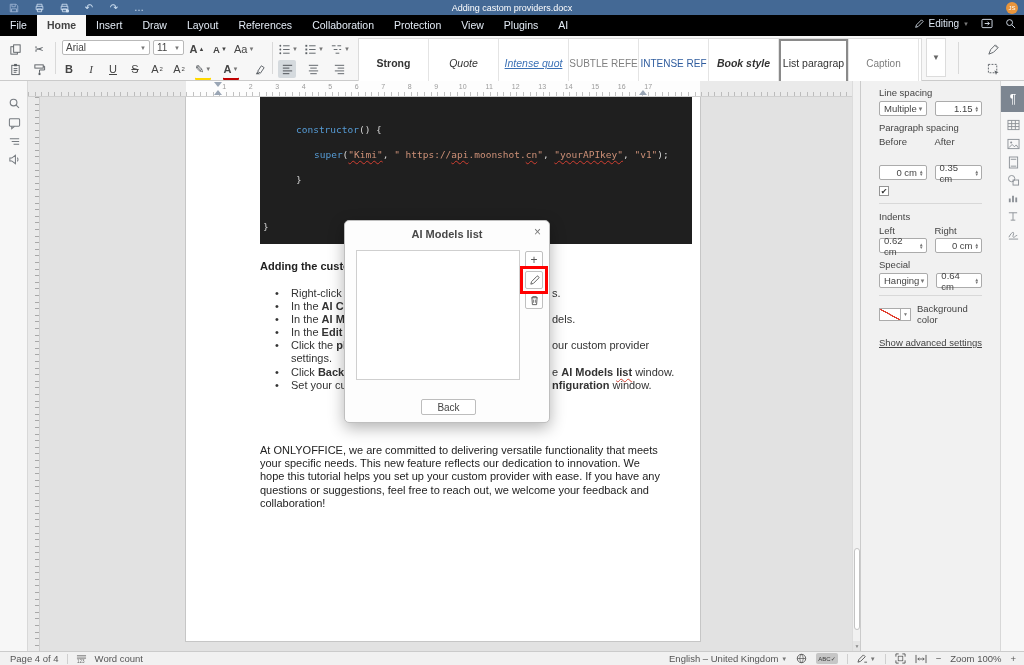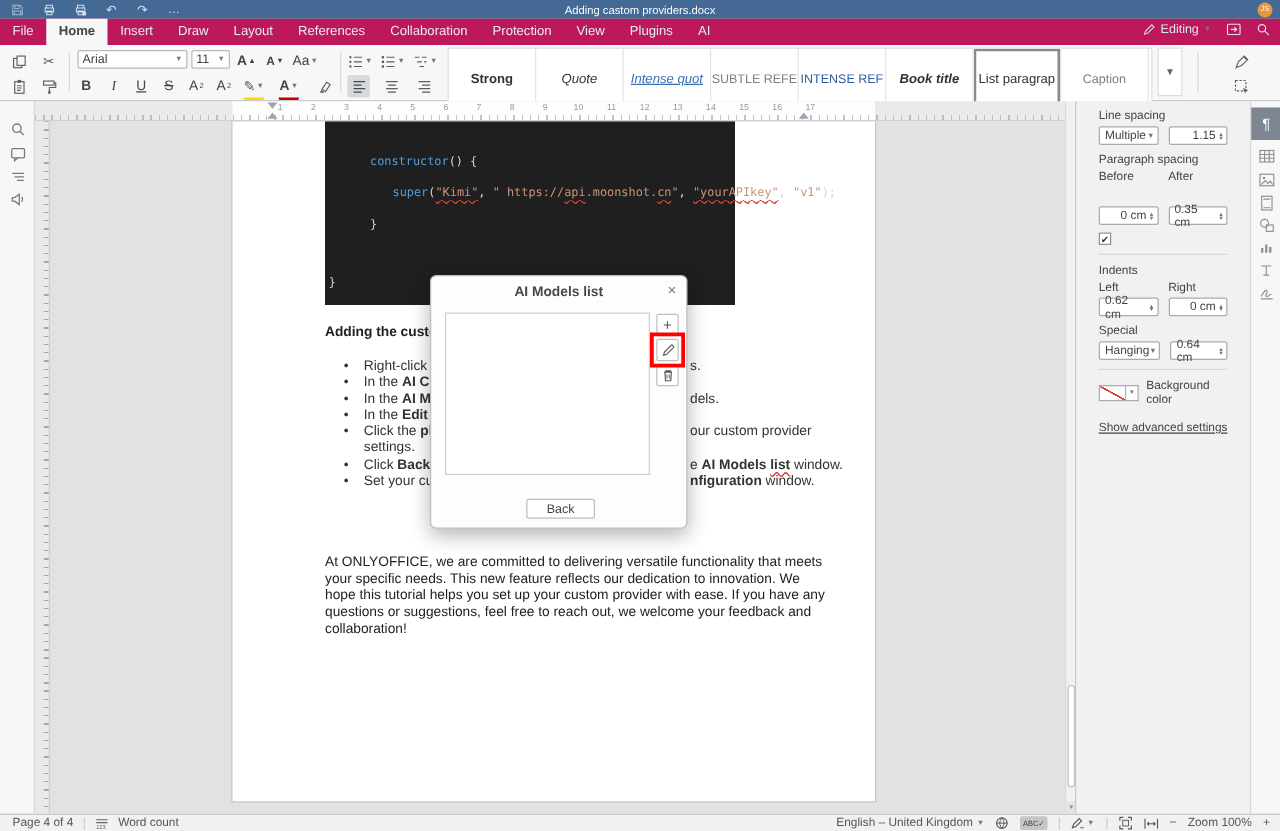--- a/index.html
+++ b/index.html
@@ -8,21 +8,21 @@
   .abs { position:absolute; }
 
   
   .titlebar { left:0; top:0; width:1024px; height:15px; background:#446995; display:flex; align-items:center; }
   .tb-quick { display:flex; gap:13px; margin-left:8px; color:#cfe0f2; }
   .tb-quick .qicon { width:12px; height:11px; display:inline-flex; align-items:center; justify-content:center; font-size:10px; }
   .doc-title { position:absolute; left:0; right:0; text-align:center; color:#ffffff; font-size:9px; pointer-events:none; }
   .avatar { position:absolute; right:6px; top:2px; width:12px; height:12px; border-radius:50%; background:#e8953c; color:#fff; font-size:6px; display:flex; align-items:center; justify-content:center; }
 
   
-  .tabbar { left:0; top:15px; width:1024px; height:21px; background:#be185d; display:flex; align-items:flex-end; }
+  .tabbar { left:0; top:15px; width:1024px; height:21px; background:#000000; display:flex; align-items:flex-end; }
   .tab { color:#e3ebf5; font-size:10.5px; padding:4px 10px 5px; cursor:default; }
   .tab.active { background:#f7f7f7; color:#444; font-weight:bold; }
   .tabbar-right { position:absolute; right:8px; top:18px; display:flex; align-items:center; gap:12px; color:#dce6f2; font-size:10px; }
   .editing-ctl { display:flex; align-items:center; gap:4px; }
 
   
   .toolbar { left:0; top:36px; width:1024px; height:45px; background:#f7f7f7; border-bottom:1px solid #cbcbcb; }
   .tbtn { position:absolute; height:18px; min-width:18px; display:flex; align-items:center; justify-content:center; gap:1px; border-radius:2px; color:#444; font-size:11px; }
   .tbtn.on { background:#d5dade; }
   .caret { font-size:6px; color:#777; line-height:1; }
@@ -60,21 +60,21 @@
             background-image:repeating-linear-gradient(180deg,#a8a8a8 0 1px,transparent 1px 6.6px); background-size:4px 100%; background-repeat:no-repeat; background-position:7px 0; }
 
   
   .liconbar { left:0; top:81px; width:28px; height:570px; background:#f7f7f7; border-right:1px solid #d8d8d8; }
   .licon { position:absolute; left:6px; width:16px; height:16px; color:#767b80; display:flex; align-items:center; justify-content:center; }
 
   
   .canvas { left:40px; top:97px; width:812px; height:554px; background:#e2e2e2; overflow:hidden; }
   .page { position:absolute; left:146px; top:0; width:514px; height:544px; background:#fff; box-shadow:0 0 0 1px #c6c6c6; }
 
-  .codeblock { position:absolute; left:74px; top:0; width:328px; height:147px; background:#1f1f1f; font-family:"DejaVu Sans Mono", monospace; font-size:9.5px; color:#d4d4d4; }
+  .codeblock { position:absolute; left:74px; top:0; width:432px; height:147px; background:#1f1f1f; font-family:"DejaVu Sans Mono", monospace; font-size:9.5px; color:#d4d4d4; }
   .cline { position:absolute; white-space:pre; }
   .kw { color:#569cd6; }
   .str { color:#ce9178; }
   .sq { text-decoration:underline wavy #d23f31 1px; text-underline-offset:2px; }
 
   .doc-heading { position:absolute; left:74px; top:163px; font-weight:bold; color:#222; white-space:nowrap; }
   .bl { position:absolute; left:74px; width:440px; height:13px; white-space:nowrap; }
   .bl .dot { position:absolute; left:15px; top:0; }
   .bl .lt { position:absolute; left:31px; top:0; }
   .bl .rt { position:absolute; left:292px; top:0; }
@@ -335,21 +335,21 @@
       </svg>
       <span class="caret">▼</span>
     </span>
 
   <div class="gallery">
     <div class="gcell g-strong">Strong</div>
     <div class="gcell g-quote">Quote</div>
     <div class="gcell g-intquote">Intense quot</div>
     <div class="gcell g-subtle">SUBTLE REFE</div>
     <div class="gcell g-intref">INTENSE REF</div>
-    <div class="gcell g-book">Book title</div>
+    <div class="gcell g-book">Book style</div>
     <div class="gcell g-sel">List paragrap</div>
     <div class="gcell g-caption">Caption</div>
   </div>
   <div class="gal-more">▼</div>
   <div class="vsep" style="left:958px"></div>
   <span class="tbtn" style="left:984px;top:4px">
       <svg width="13" height="13" viewBox="0 0 14 14">
         <path d="M2 12l2-5 5-5 3 3-5 5z" fill="none" stroke="#5a5f64"></path>
         <path d="M9 3l2 2" stroke="#5a5f64"></path>
       </svg>

